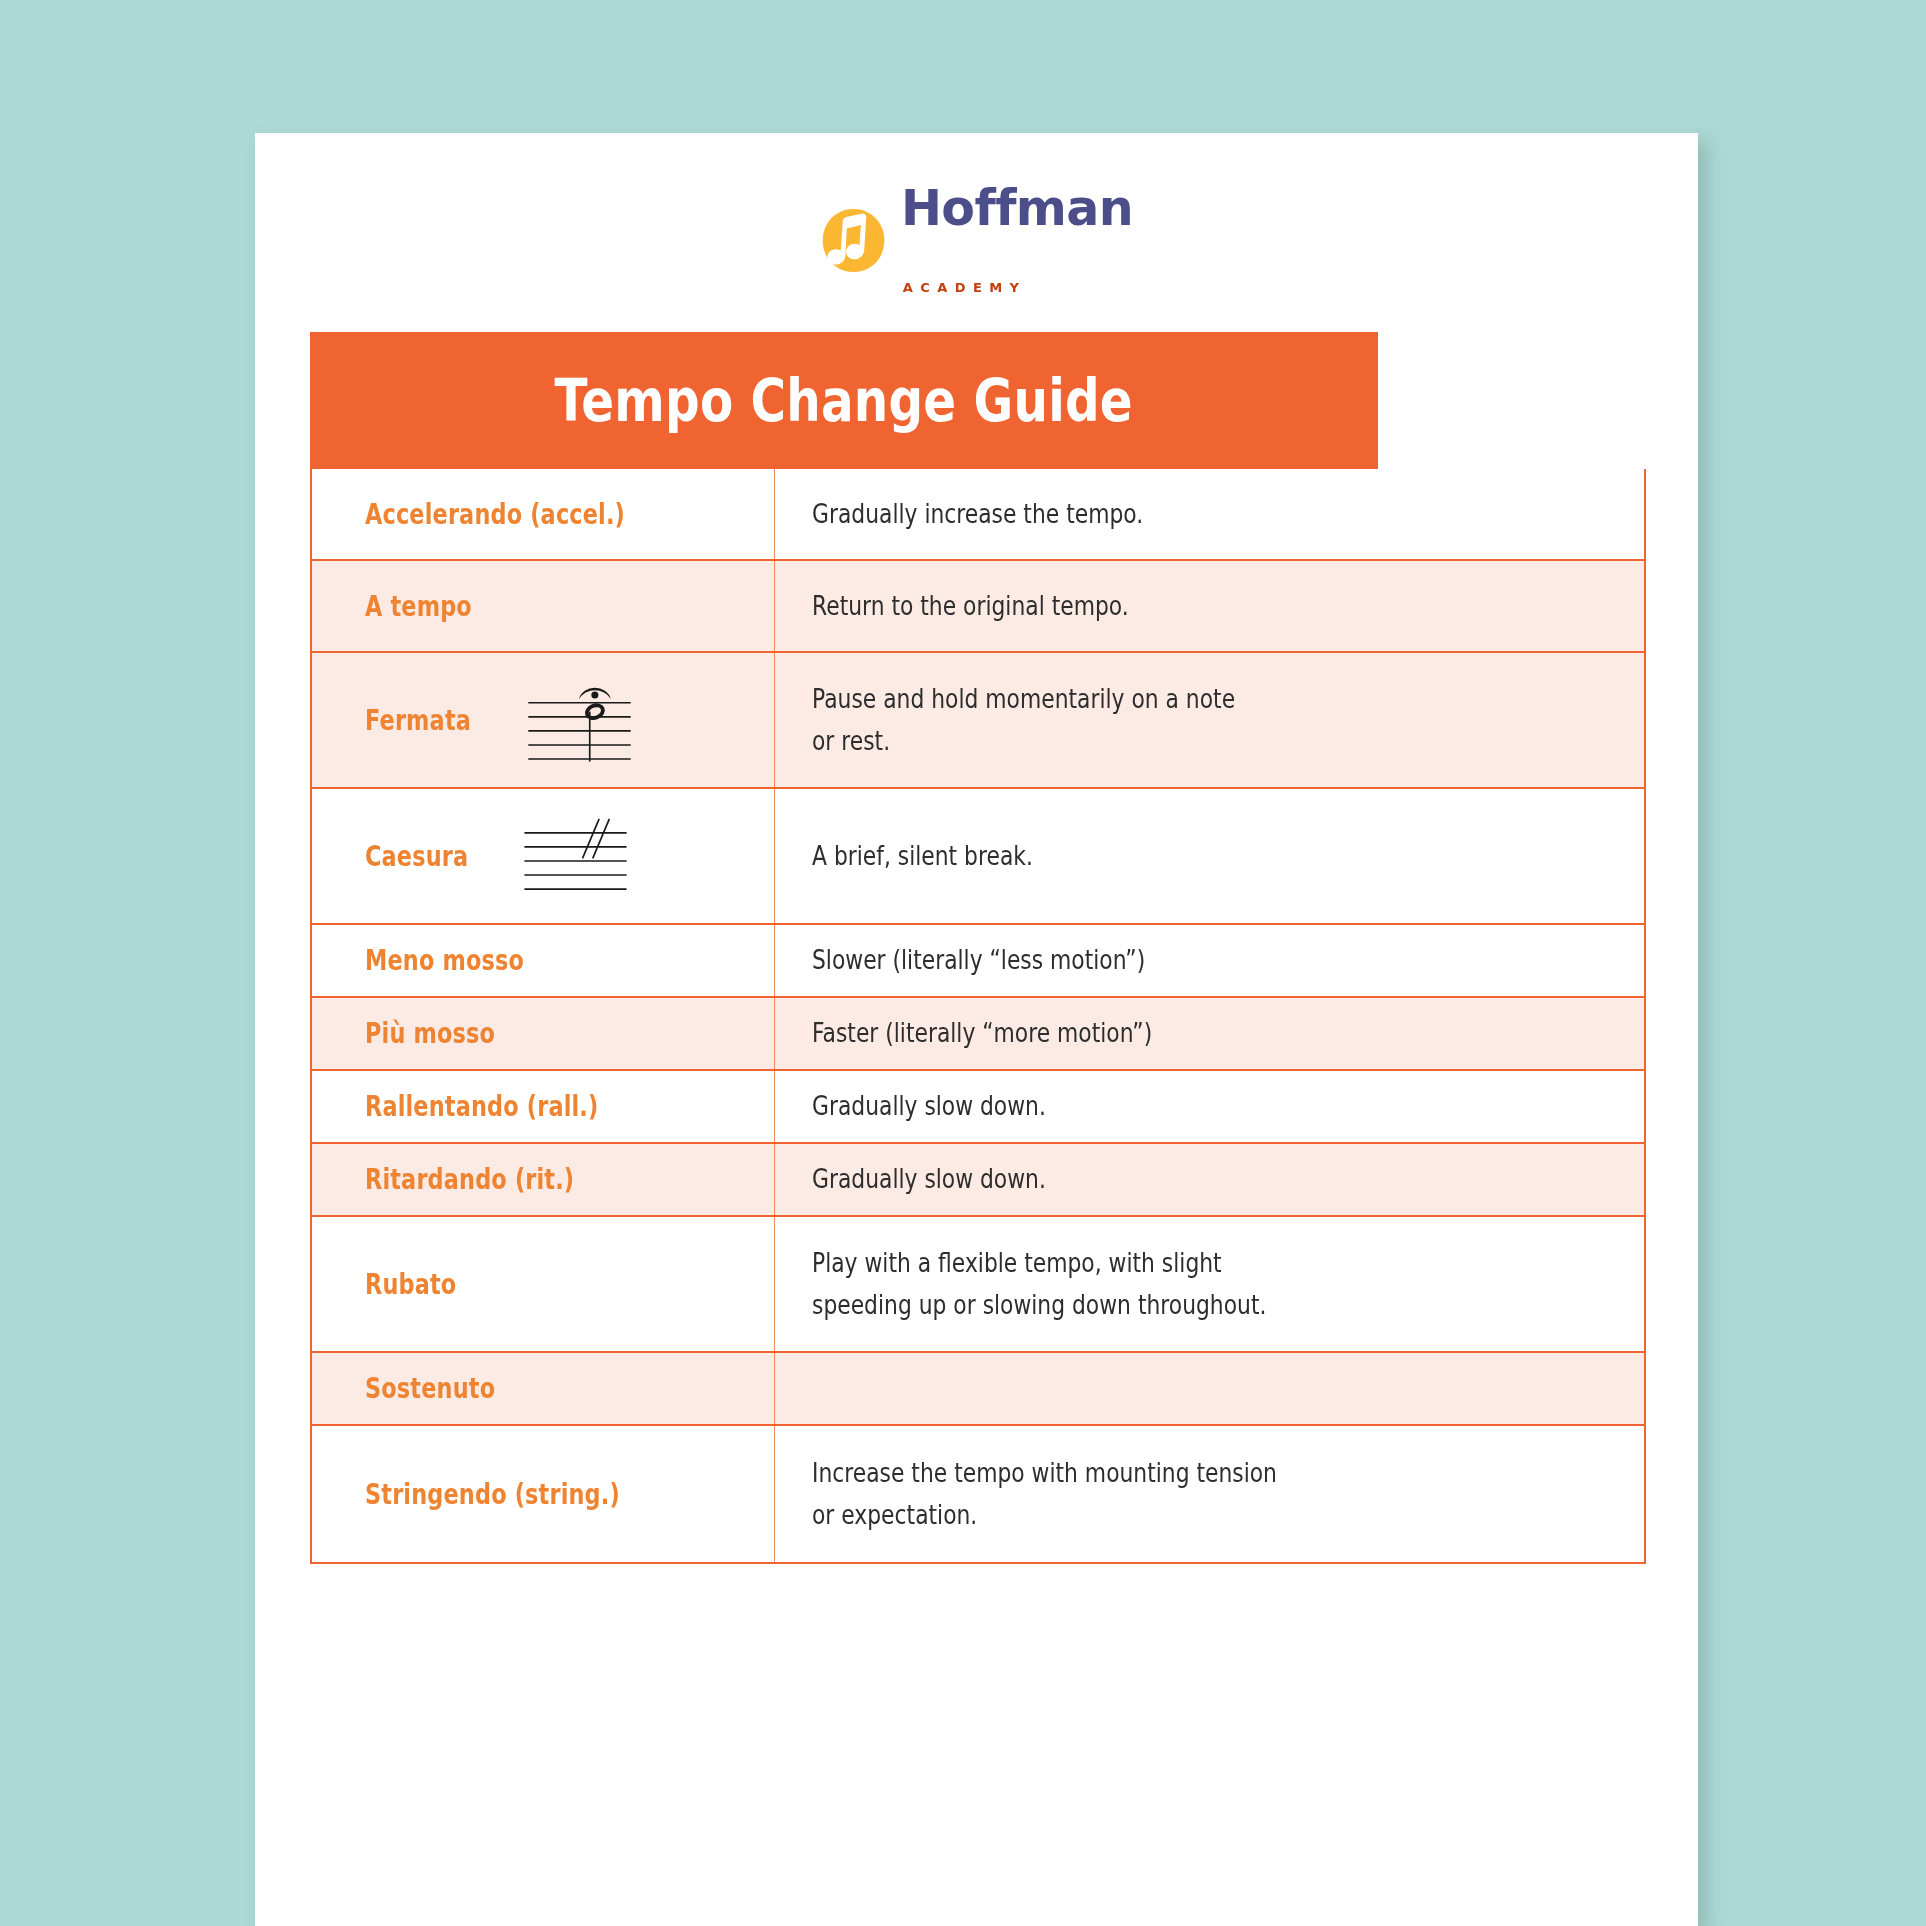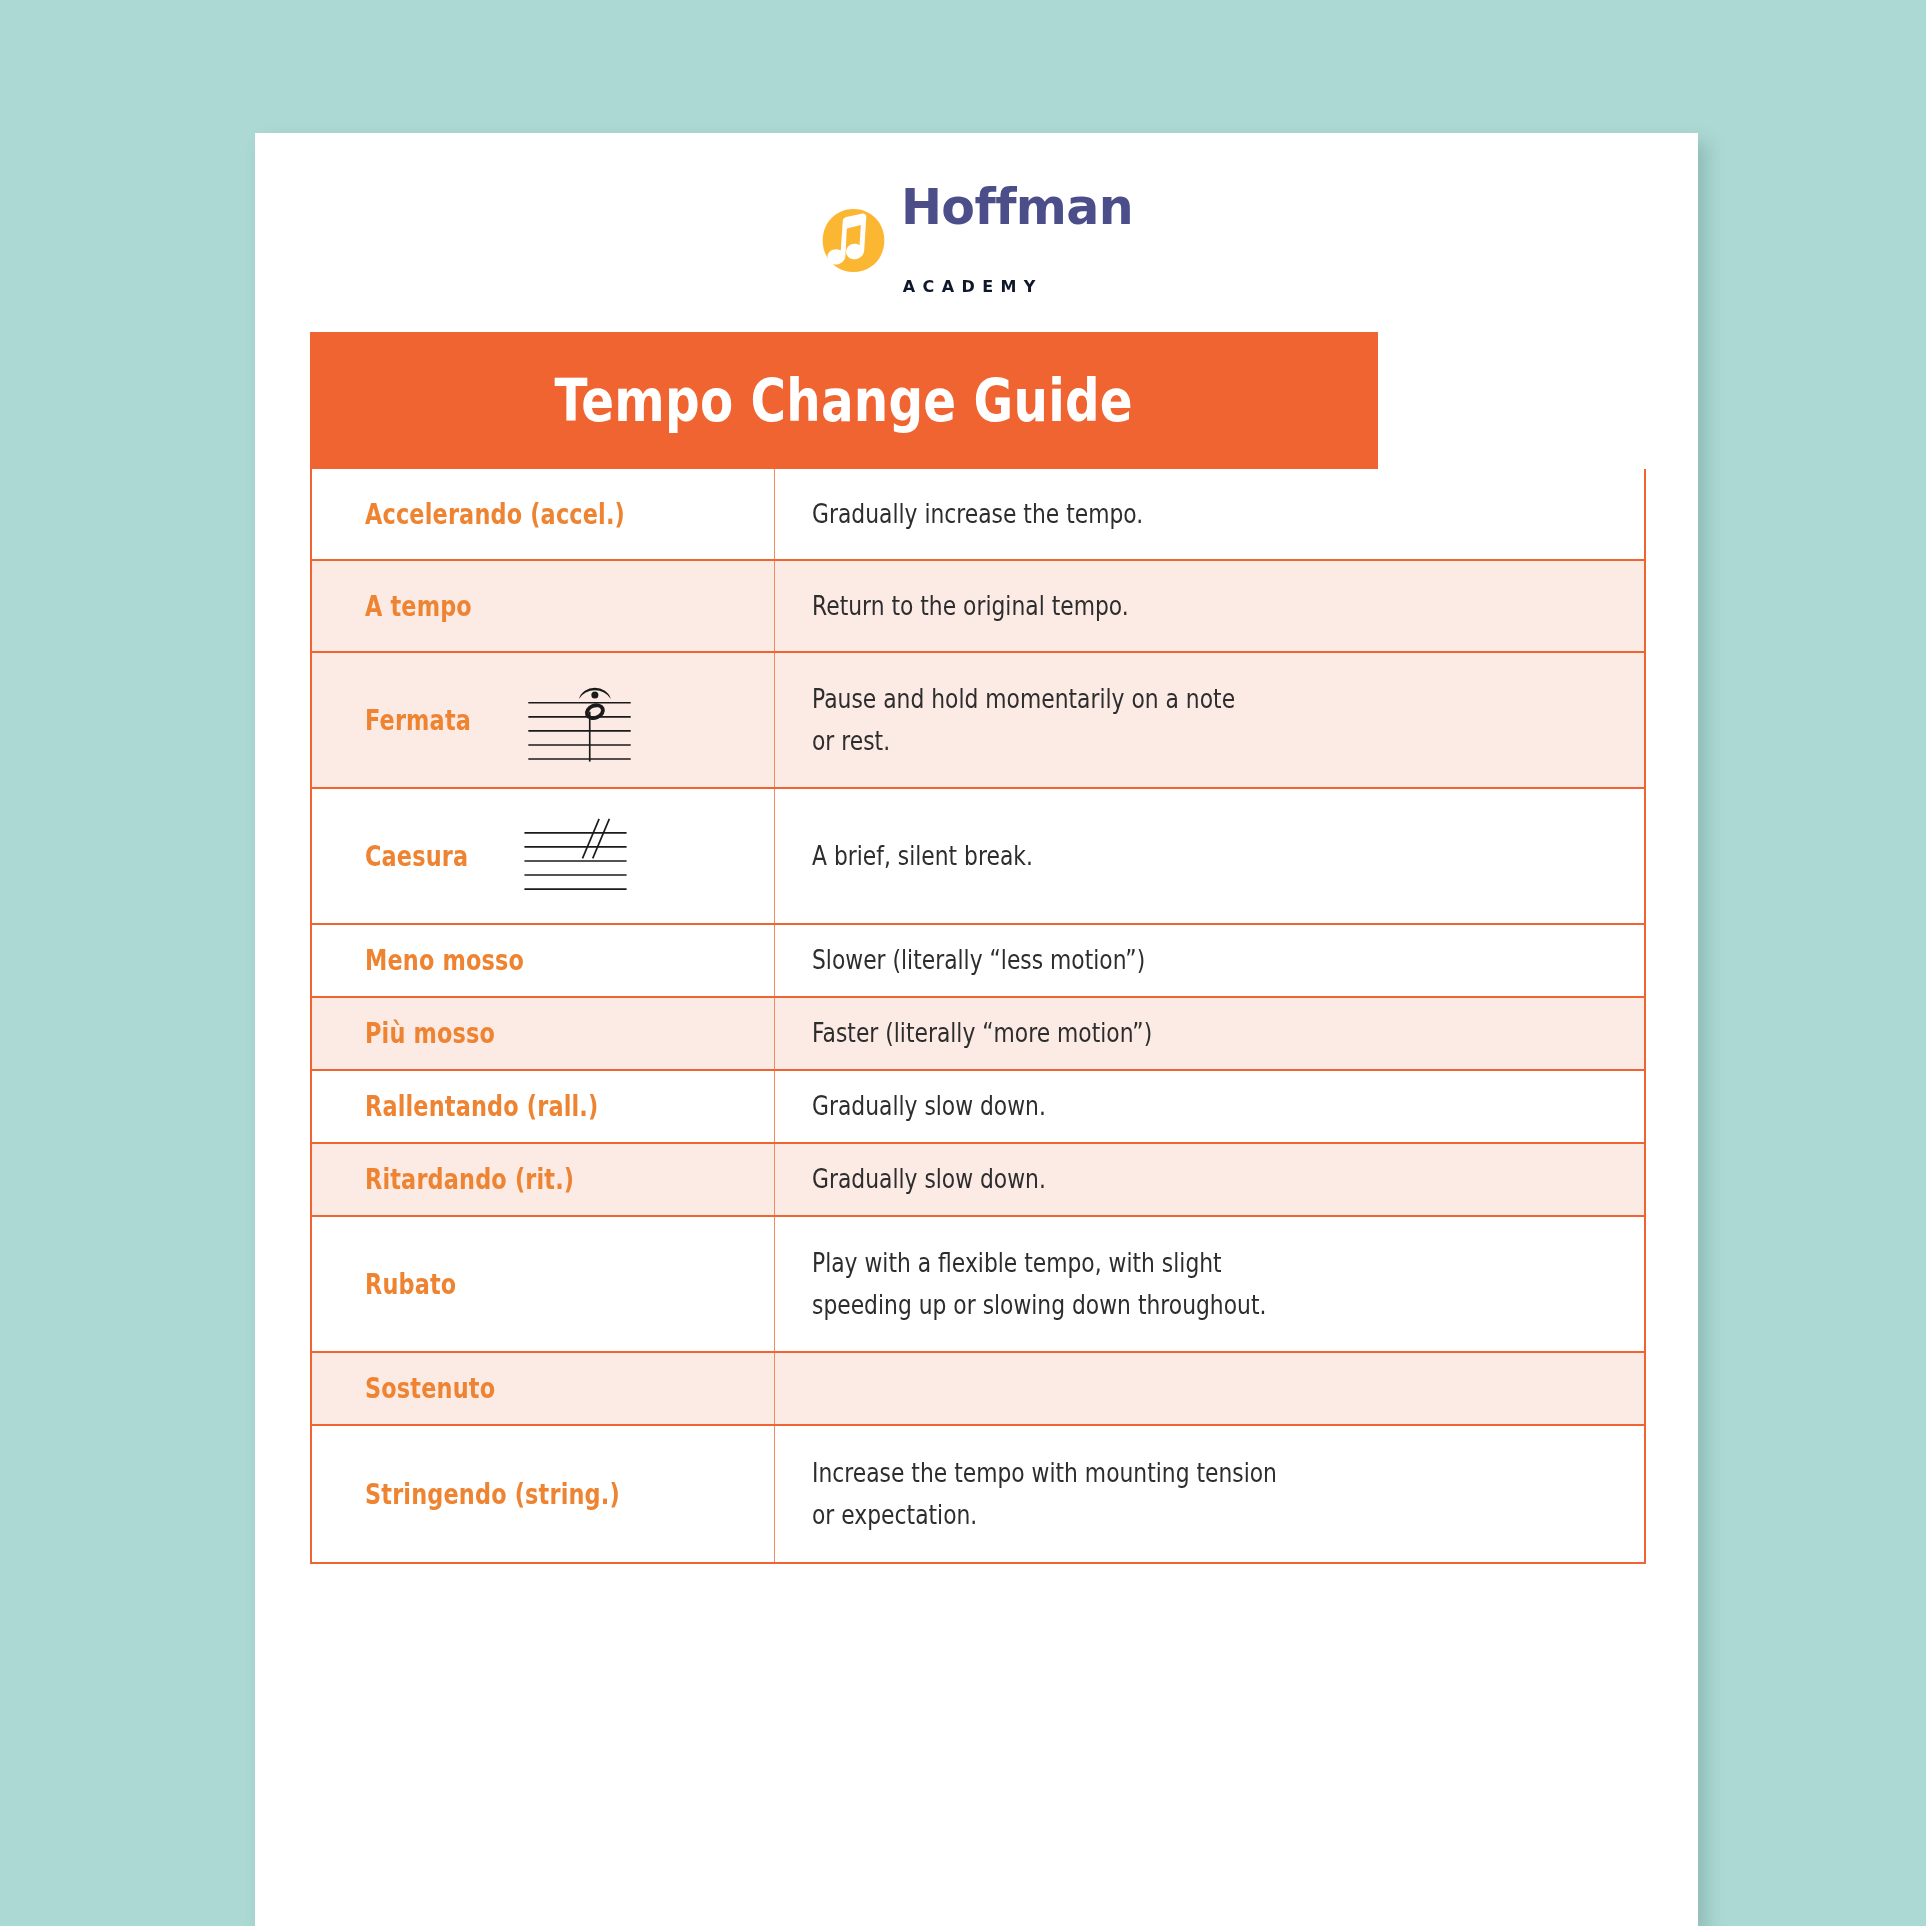--- a/index.html
+++ b/index.html
@@ -53,22 +53,22 @@
     font-family: "DejaVu Sans", sans-serif;
     font-weight: bold;
     font-size: 49px;
     color: #4C4E8A;
     letter-spacing: -0.6px;
     line-height: 0.92;
   }
   #logo-sub {
     font-family: "DejaVu Sans", sans-serif;
     font-weight: bold;
-    font-size: 16px;
-    color: #0f172a;
+    font-size: 13px;
+    color: #c2410c;
     letter-spacing: 7.4px;
     margin-top: 5.8px;
     margin-left: 1.9px;
   }
 
   
   #title-bar {
     position: absolute;
     left: 55px;
     top: 199px;

